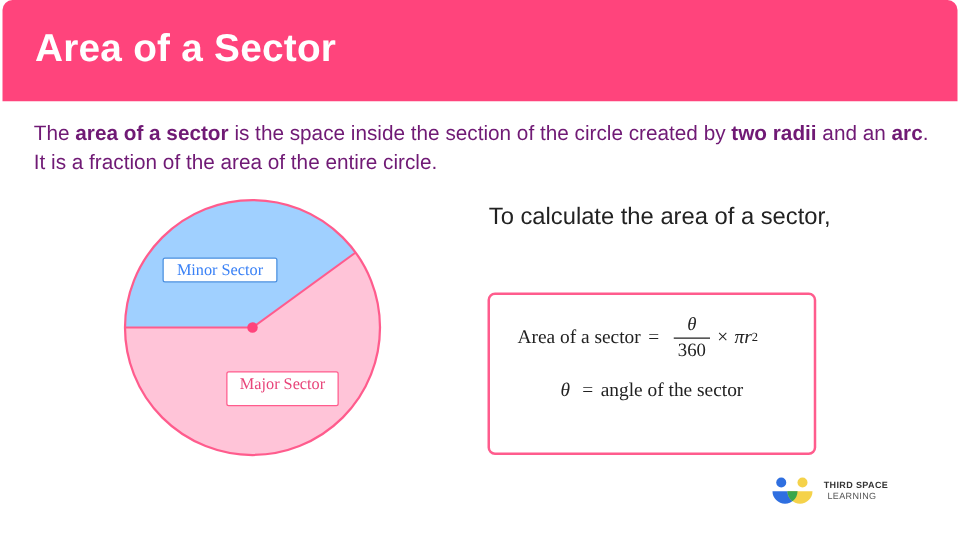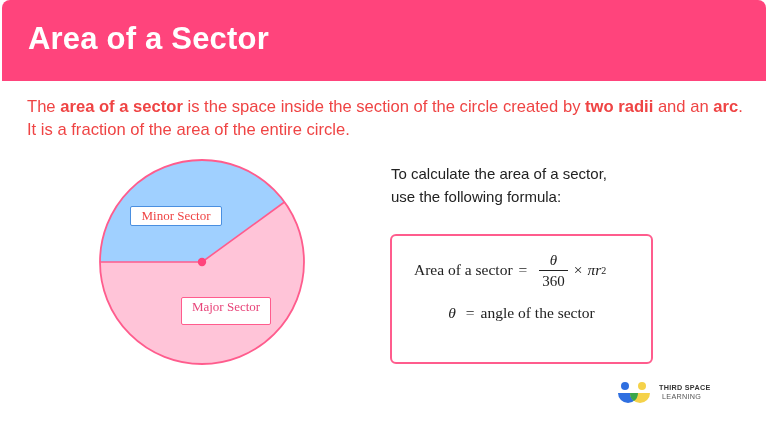--- a/index.html
+++ b/index.html
@@ -33,21 +33,21 @@
       color: #ffffff;
       letter-spacing: 0.2px;
     }
     .intro {
       position: absolute;
       left: 27px;
       top: 95px;
       width: 720px;
       font-size: 16.6px;
       line-height: 23px;
-      color: #ef4444;
+      color: #701a75;
     }
     .intro b { font-weight: bold; }
 
     .diagram {
       position: absolute;
       left: 0;
       top: 0;
       width: 768px;
       height: 435px;
       pointer-events: none;
@@ -61,37 +61,37 @@
       text-align: center;
       line-height: 18px;
       box-sizing: border-box;
     }
     .minor-label {
       left: 130px;
       top: 206px;
       width: 92px;
       height: 20px;
       border: 1px solid #4a8fe0;
-      color: #ef4444;
+      color: #3b82f6;
     }
     .major-label {
       left: 181px;
       top: 297px;
       width: 90px;
       height: 28px;
       border: 1px solid #ff5c8d;
       color: #e8457a;
     }
 
     .instructions {
       position: absolute;
       left: 391px;
       top: 162px;
       width: 280px;
-      font-size: 15px;
+      font-size: 19px;
       line-height: 23px;
       color: #222222;
     }
 
     .formula-box {
       position: absolute;
       left: 390px;
       top: 234px;
       width: 263px;
       height: 130px;
@@ -186,21 +186,20 @@
   <circle cx="202" cy="262" r="102" fill="none" stroke="#ff5c8d" stroke-width="1.8"></circle>
 
   <circle cx="202" cy="262" r="4.2" fill="#ff447c"></circle>
 </svg>
 
 <div class="sector-label minor-label">Minor Sector</div>
 <div class="sector-label major-label">Major Sector</div>
 
 <div class="instructions">
   <div>To calculate the area of a sector,</div>
-  <div>use the following formula:</div>
 </div>
 
 <div class="formula-box">
   <div class="formula-main">
     <span>Area of a sector</span>
     <span class="eq">=</span>
     <span class="frac">
       <span class="num">θ</span>
       <span class="den">360</span>
     </span>

